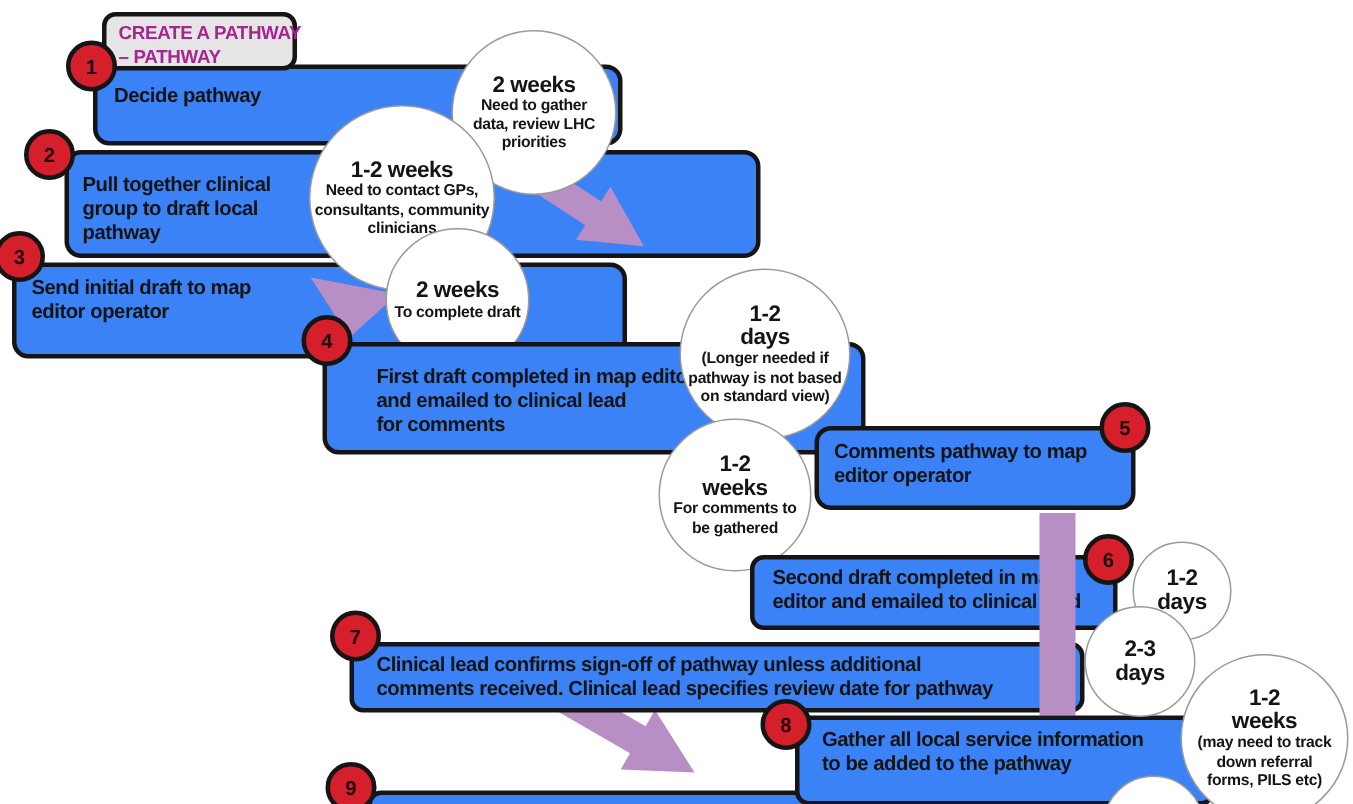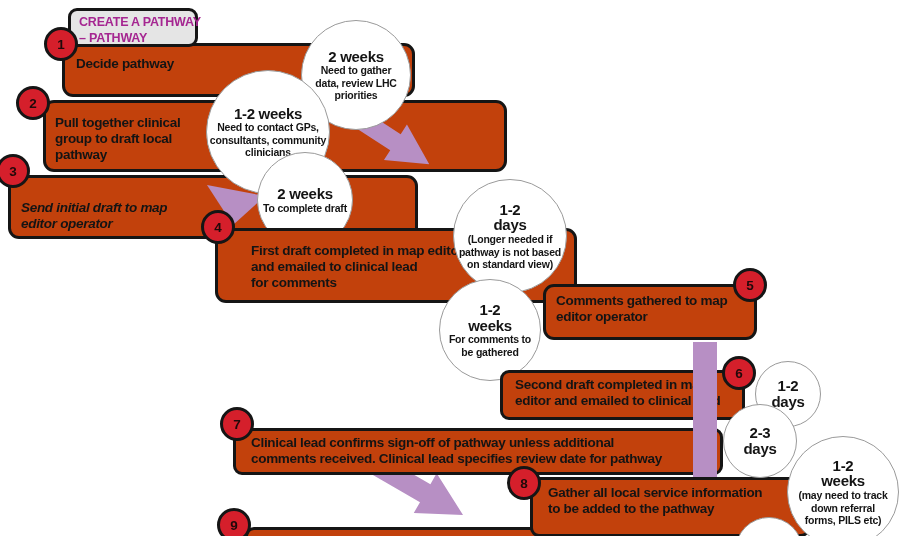--- a/index.html
+++ b/index.html
@@ -1,21 +1,21 @@
 <!DOCTYPE html>
 <html><head>
 <meta charset="utf-8">
 <style>
   html,body{margin:0;padding:0;background:#fff;}
   #stage{
     position:relative;width:902px;height:536px;overflow:hidden;background:#ffffff;
     font-family:"Liberation Sans",sans-serif;font-weight:bold;color:#111;
   }
   .box{
-    position:absolute;background:#c2410c;border:3px solid #151515;border-radius:11px;
+    position:absolute;background:#3b82f6;border:3px solid #151515;border-radius:11px;
     box-sizing:border-box;
   }
   .box .txt{
     position:absolute;font-size:13.5px;line-height:1.17;letter-spacing:-0.3px;color:#141414;
   }
   .txt span{display:block;white-space:nowrap;}
   .titlebox{
     position:absolute;left:68px;top:8px;width:130px;height:39px;background:#e5e5e5;
     border:3px solid #151515;border-radius:9px;box-sizing:border-box;z-index:5;
     padding:3px 0 0 8px;font-size:12.5px;line-height:1.3;letter-spacing:-0.2px;color:#A52691;
@@ -53,21 +53,21 @@
 
   <div class="box z2" style="left:43px;top:100px;width:464px;height:72px;text-decoration:underline;">
     <div class="txt" style="left:9px;top:12px;">
       <span>Pull together clinical</span>
       <span>group to draft local</span>
       <span>pathway</span>
     </div>
   </div>
 
   <div class="box z2" style="left:8px;top:175px;width:410px;height:64px;">
-    <div class="txt" style="left:10px;top:22px;font-style:italic;">
+    <div class="txt" style="left:10px;top:6px;">
       <span>Send initial draft to map</span>
       <span>editor operator</span>
     </div>
   </div>
 
   <svg class="arrow z2" style="left:341px;top:109px;width:96px;height:58px;transform:rotate(33deg);" viewBox="0 0 100 44">
     <polygon points="0,12 58,12 58,0 100,22 58,44 58,32 0,32" fill="#B78FC4"></polygon>
   </svg>
 
   <svg class="arrow z2" style="left:205px;top:183px;width:60px;height:42px;" viewBox="0 0 60 42">
@@ -113,21 +113,21 @@
     <span class="big">1-2</span>
     <span class="big">weeks</span>
     <span class="small">For comments to</span>
     <span class="small">be gathered</span>
   </div>
 
   <div class="band"></div>
 
   <div class="box z6" style="left:543px;top:284px;width:214px;height:56px;">
     <div class="txt" style="left:10px;top:6px;">
-      <span>Comments gathered to map</span>
+      <span>Comments pathway to map</span>
       <span>editor operator</span>
     </div>
   </div>
 
   <div class="box z6" style="left:500px;top:370px;width:245px;height:50px;border-radius:9px;">
     <div class="txt" style="left:12px;top:4px;">
       <span>Second draft completed in map</span>
       <span>editor and emailed to clinical lead</span>
     </div>
   </div>

